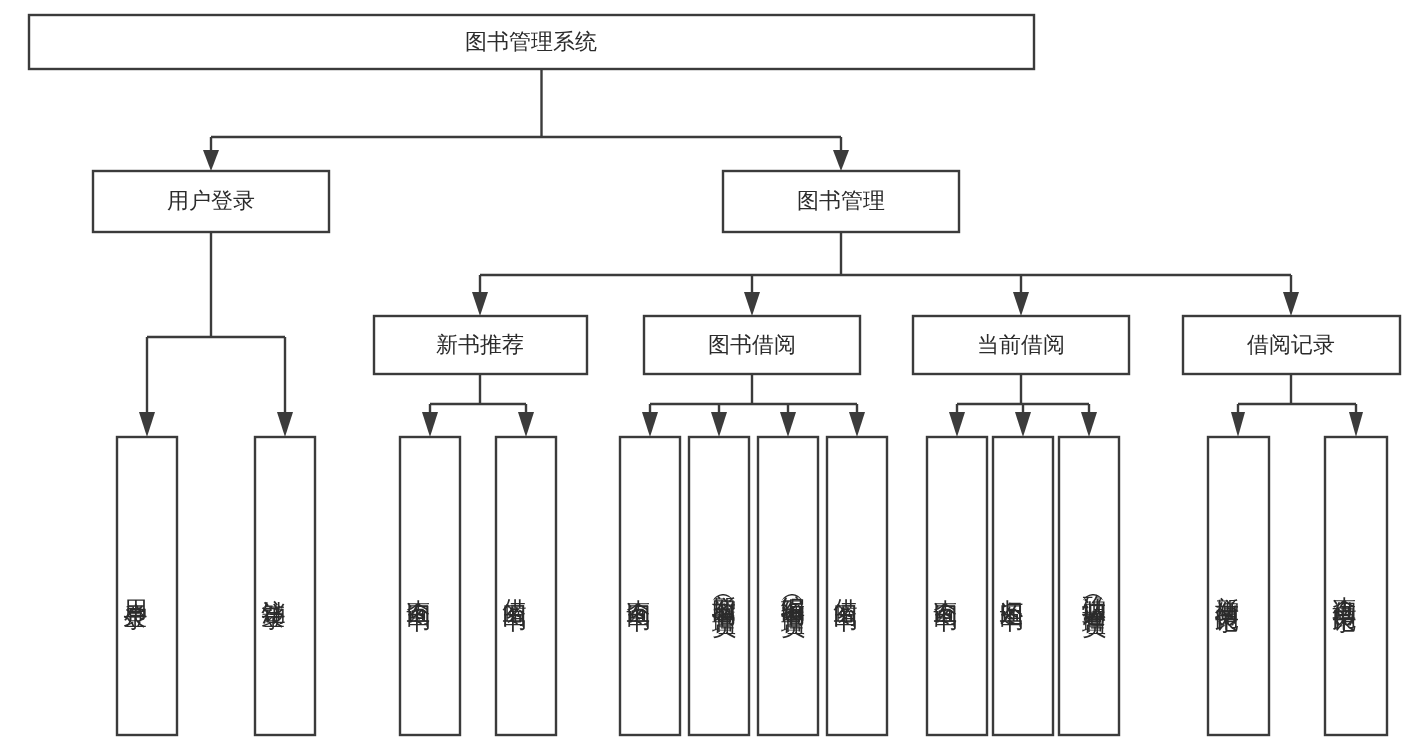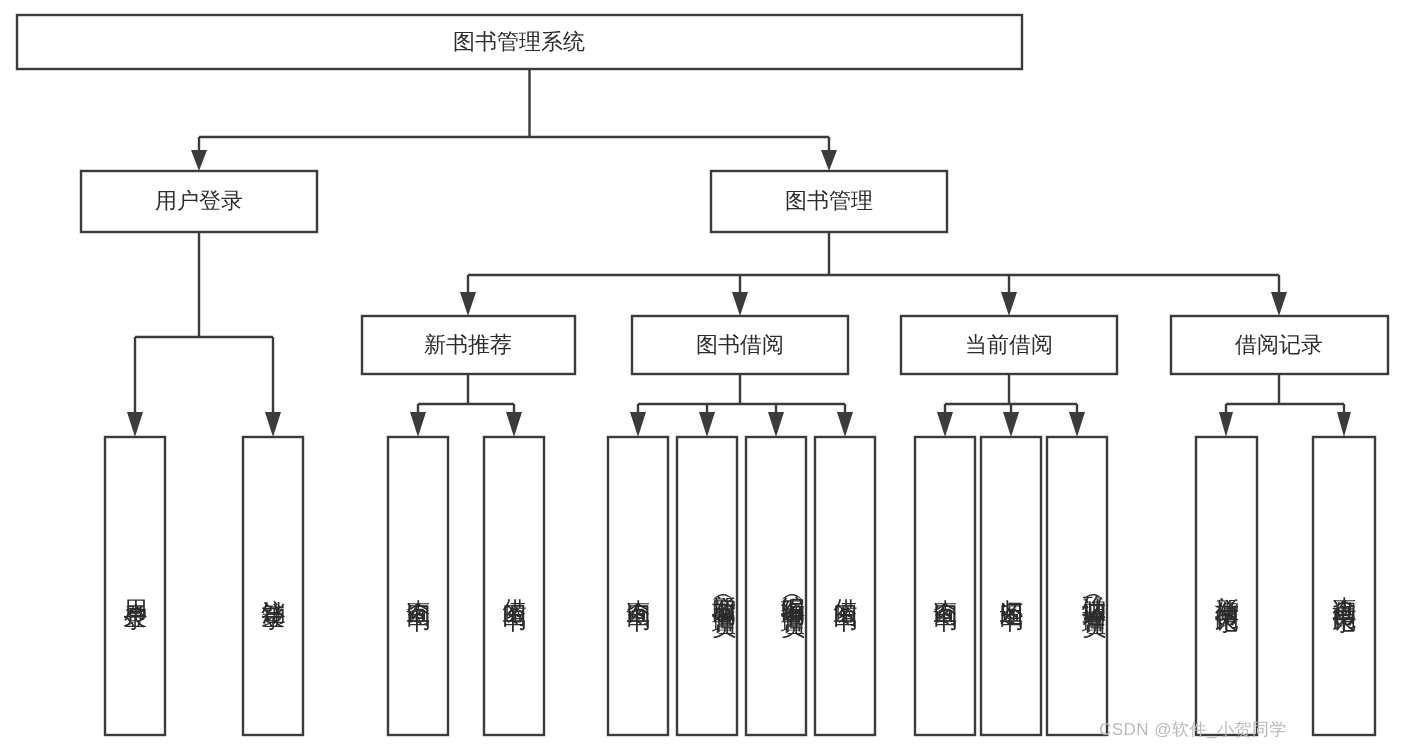--- a/index.html
+++ b/index.html
@@ -13,20 +13,21 @@
     font-family: "Liberation Sans", "DejaVu Sans", sans-serif;
     overflow: hidden;
     position: relative;
   }
   #diagram-root {
     position: absolute;
     left: 0;
     top: 0;
     width: 1301px;
     height: 747px;
+    padding-left: 12px;
   }
   svg#flow {
     display: block;
     width: 1405px;
     height: 747px;
   }
   .node-rect {
     fill: #ffffff;
     stroke: #3b3b3b;
     stroke-width: 2.4;
@@ -207,14 +208,13 @@
   <div class="leaf-label-wrap" style="left:608px;top:437px;width:60px;height:298px;">查询图书</div>
   <div class="leaf-label-wrap" style="left:677px;top:437px;width:60px;height:298px;align-items:flex-start;padding-top:4px;box-sizing:border-box;">新增图书（管理员）</div>
   <div class="leaf-label-wrap" style="left:746px;top:437px;width:60px;height:298px;align-items:flex-start;padding-top:4px;box-sizing:border-box;">编辑图书（管理员）</div>
   <div class="leaf-label-wrap" style="left:815px;top:437px;width:60px;height:298px;">借阅图书</div>
   <div class="leaf-label-wrap" style="left:915px;top:437px;width:60px;height:298px;">查询图书</div>
   <div class="leaf-label-wrap" style="left:981px;top:437px;width:60px;height:298px;">归还图书</div>
   <div class="leaf-label-wrap" style="left:1047px;top:437px;width:60px;height:298px;align-items:flex-start;padding-top:4px;box-sizing:border-box;">确认归还（管理员）</div>
   <div class="leaf-label-wrap" style="left:1196px;top:437px;width:61px;height:298px;">新增借阅记录</div>
   <div class="leaf-label-wrap" style="left:1313px;top:437px;width:62px;height:298px;">查询借阅记录</div>
 
-  <div class="watermark">CSDN @软件_小贺同学</div>
 </div>
 
 </body></html>

